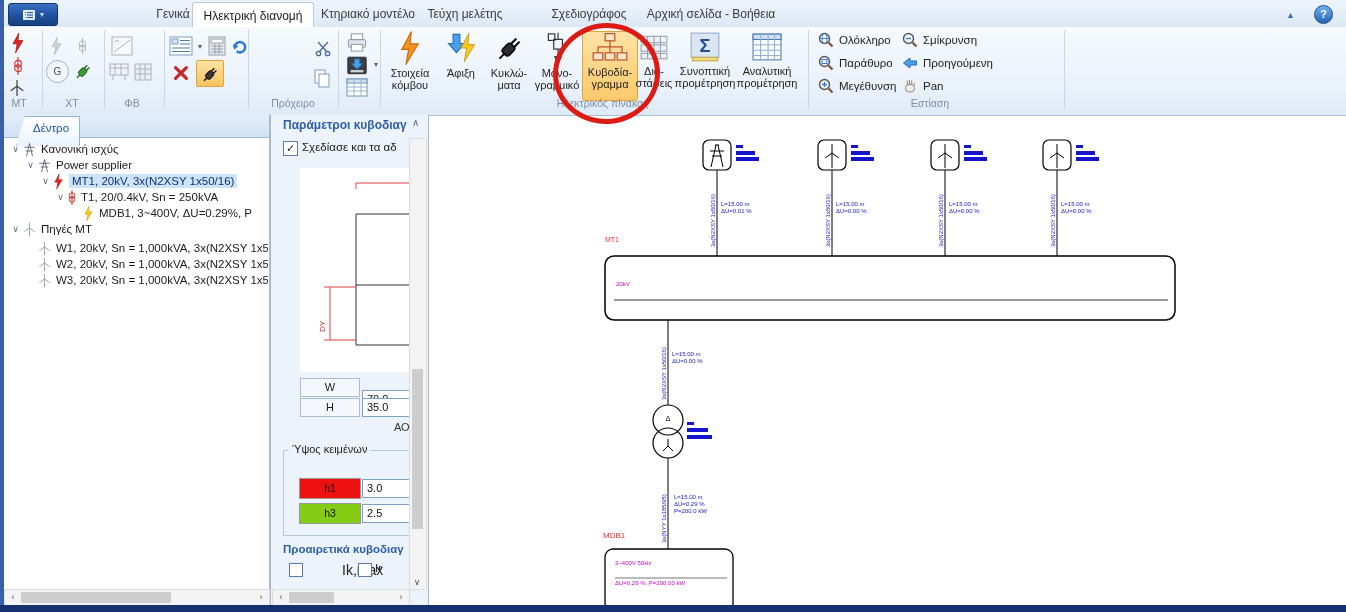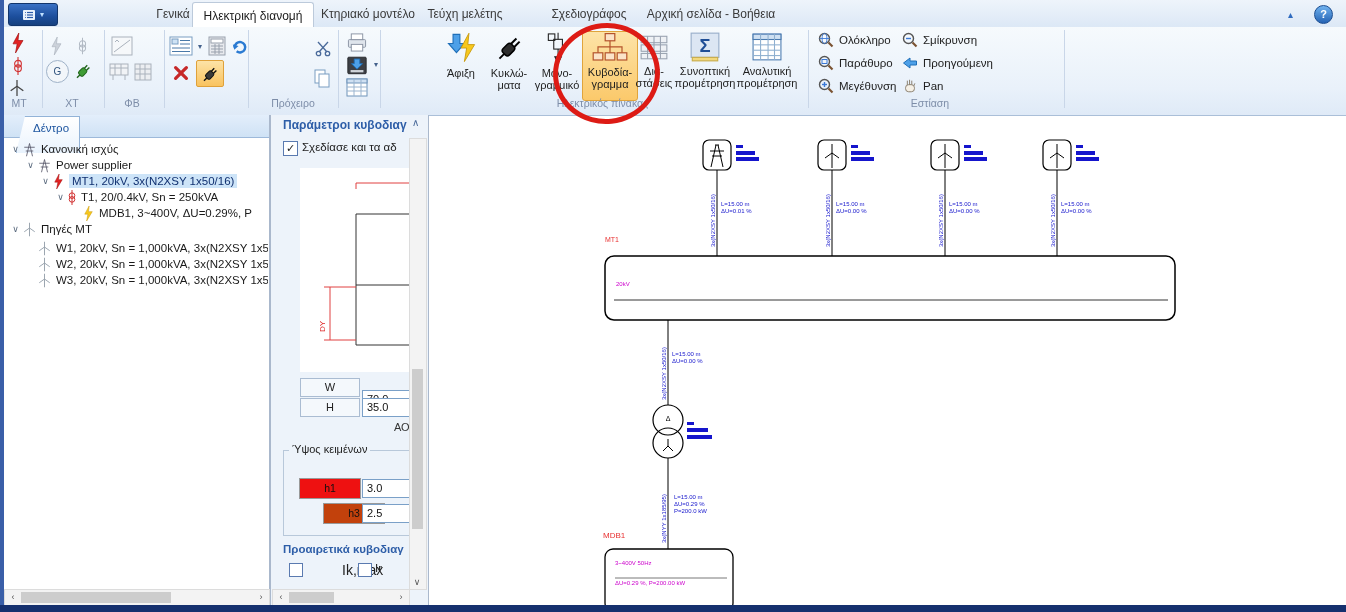--- a/index.html
+++ b/index.html
@@ -33,21 +33,21 @@
   .hl{background:linear-gradient(#fde3a7,#fbc96b);border:1px solid #e0a43c;}
   .plughl{background:linear-gradient(#fde3a7,#f9c35f);border:1px solid #dfa13a;border-radius:2px;}
   .zitem{position:absolute;display:flex;align-items:center;gap:5px;font-size:11.5px;color:#222;}
   .redring{position:absolute;left:553px;top:-4px;width:97px;height:91px;border:5px solid #dd1b15;
     border-radius:50%;transform:rotate(-6deg);pointer-events:none;}
   .drop{font-size:8px;color:#44618c;}
   
   .paneltabs{position:absolute;height:22px;background:linear-gradient(#e3eefb,#cfe2f5);border-bottom:1px solid #9db9da;}
   .ptab{position:absolute;top:1px;height:21px;background:linear-gradient(#ffffff,#e9f3fd);
     border:1px solid #93b3d7;border-bottom:none;clip-path:polygon(0 100%,9px 0,100% 0,100% 100%);
-    display:flex;align-items:center;justify-content:center;font-size:11.5px;color:#1e56a0;padding:0 10px 15px 16px;}
+    display:flex;align-items:center;justify-content:center;font-size:11.5px;color:#1e56a0;padding:0 10px 8px 16px;}
   .treerow{position:absolute;left:4px;width:264px;height:16px;display:flex;align-items:center;
     font-size:11.5px;color:#1a1a1a;white-space:nowrap;overflow:hidden;}
   .chev{color:#5a6a7e;font-size:9px;width:13px;text-align:center;flex:none;}
   .ticon{flex:none;margin-right:4px;}
   .selbg{background:#cde4f8;}
   
   .phead{font-size:12px;font-weight:bold;color:#2e5ea8;}
   .cb{position:absolute;width:13px;height:13px;border:1px solid #5a7ab0;background:#fff;
     font-size:11px;line-height:12px;text-align:center;color:#222;}
   .fldlbl{position:absolute;height:17px;border:1px solid #aabcd2;background:#f4f8fc;
@@ -270,20 +270,27 @@
           <g stroke="#9ab4cf">
             <line x1="1" y1="9" x2="21" y2="9"></line>
             <line x1="1" y1="13" x2="21" y2="13"></line>
             <line x1="8" y1="1" x2="8" y2="18"></line>
             <line x1="15" y1="1" x2="15" y2="18"></line>
           </g>
         </svg>
     </div>
     <div class="divd" style="left:380px;"></div>
 
+    <div class="bigbtn" style="left:384px;width:52px;">
+      <svg width="22" height="34" viewBox="0 0 16 24">
+          <polygon points="9,0 2,13 7,13 5,24 14,9 8,9" fill="#f6921e" stroke="#c96a10" stroke-width="0.8"></polygon>
+        </svg>
+      <span class="lbl">Στοιχεία
+κόμβου</span>
+    </div>
     <div class="bigbtn" style="left:438px;width:46px;">
       <svg width="34" height="34" viewBox="0 0 30 26">
           <polygon points="8,1 14,1 14,9 18,9 11,17 4,9 8,9" fill="#4da0e8" stroke="#1f6fb8"></polygon>
           <polygon points="22,0 15,13 20,13 18,25 27,10 21,10" fill="#f8c81c" stroke="#c89a10" stroke-width="0.8"></polygon>
         </svg>
       <span class="lbl">Άφιξη</span>
     </div>
     <div class="bigbtn" style="left:486px;width:46px;">
       <svg width="30" height="34" viewBox="0 0 20 20">
           <g transform="rotate(-45 10 10)" fill="#2d2d2d" stroke="#000">
@@ -538,21 +545,21 @@
   <div class="fldlbl" style="left:300px;top:378px;width:58px;">W</div>
   <div class="fldval" style="left:362px;top:378px;width:45px;margin-top:12px;">70.0</div>
   <div class="fldlbl" style="left:300px;top:398px;width:58px;">H</div>
   <div class="fldval" style="left:362px;top:398px;width:45px;">35.0</div>
   <div class="abs" style="left:394px;top:421px;width:15px;font-size:11px;color:#333;overflow:hidden;white-space:nowrap;">ΑΟ</div>
 
   <div class="grpbox" style="left:283px;top:450px;width:128px;height:84px;"></div>
   <div class="grptitle" style="left:289px;top:443px;text-align:center;">Ύψος κειμένων</div>
   <div class="swatch" style="left:299px;top:478px;width:60px;background:#ee1111;">h1</div>
   <div class="fldval" style="left:362px;top:479px;width:45px;">3.0</div>
-  <div class="swatch" style="left:299px;top:503px;width:60px;background:#c2410c;margin-left:24px;">h3</div>
+  <div class="swatch" style="left:299px;top:503px;width:60px;background:#84cc16;">h3</div>
   <div class="fldval" style="left:362px;top:504px;width:45px;">2.5</div>
 
   <div class="bluetitle" style="left:283px;top:543px;width:126px;">Προαιρετικά κυβοδιαγ</div>
   <div class="cb" style="left:289px;top:563px;width:12px;height:12px;"></div>
   <div class="abs" style="left:306px;top:562px;font-size:14px;color:#222;margin-left:36px;">Ik,max</div>
   <div class="cb" style="left:358px;top:563px;width:12px;height:12px;"></div>
   <div class="abs" style="left:375px;top:562px;font-size:11.5px;color:#222;">Ir</div>
   <div class="cb" style="left:289px;top:597px;width:12px;height:12px;"></div>
   <div class="cb" style="left:358px;top:597px;width:12px;height:12px;"></div>
 

